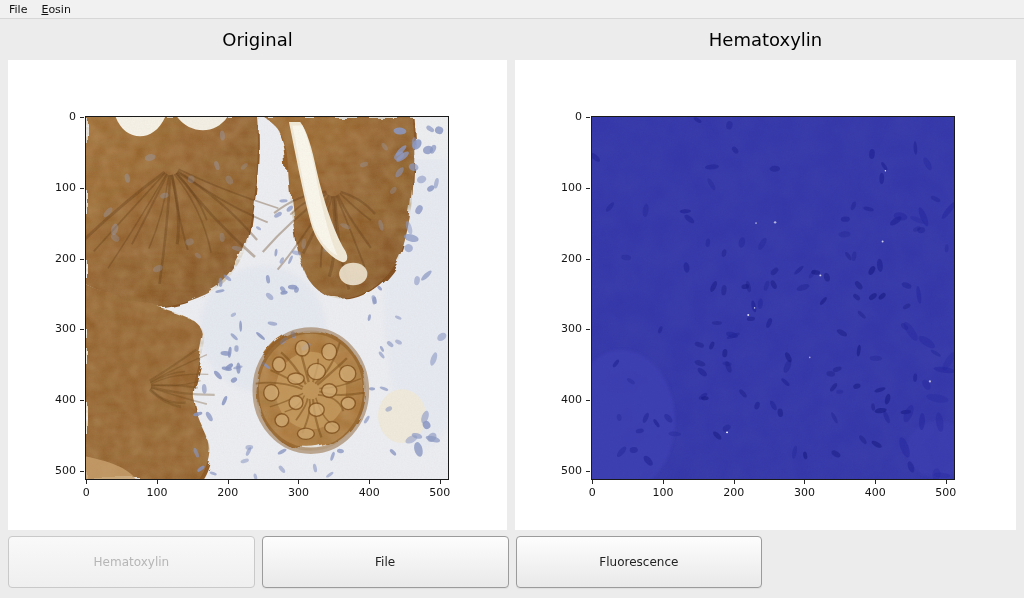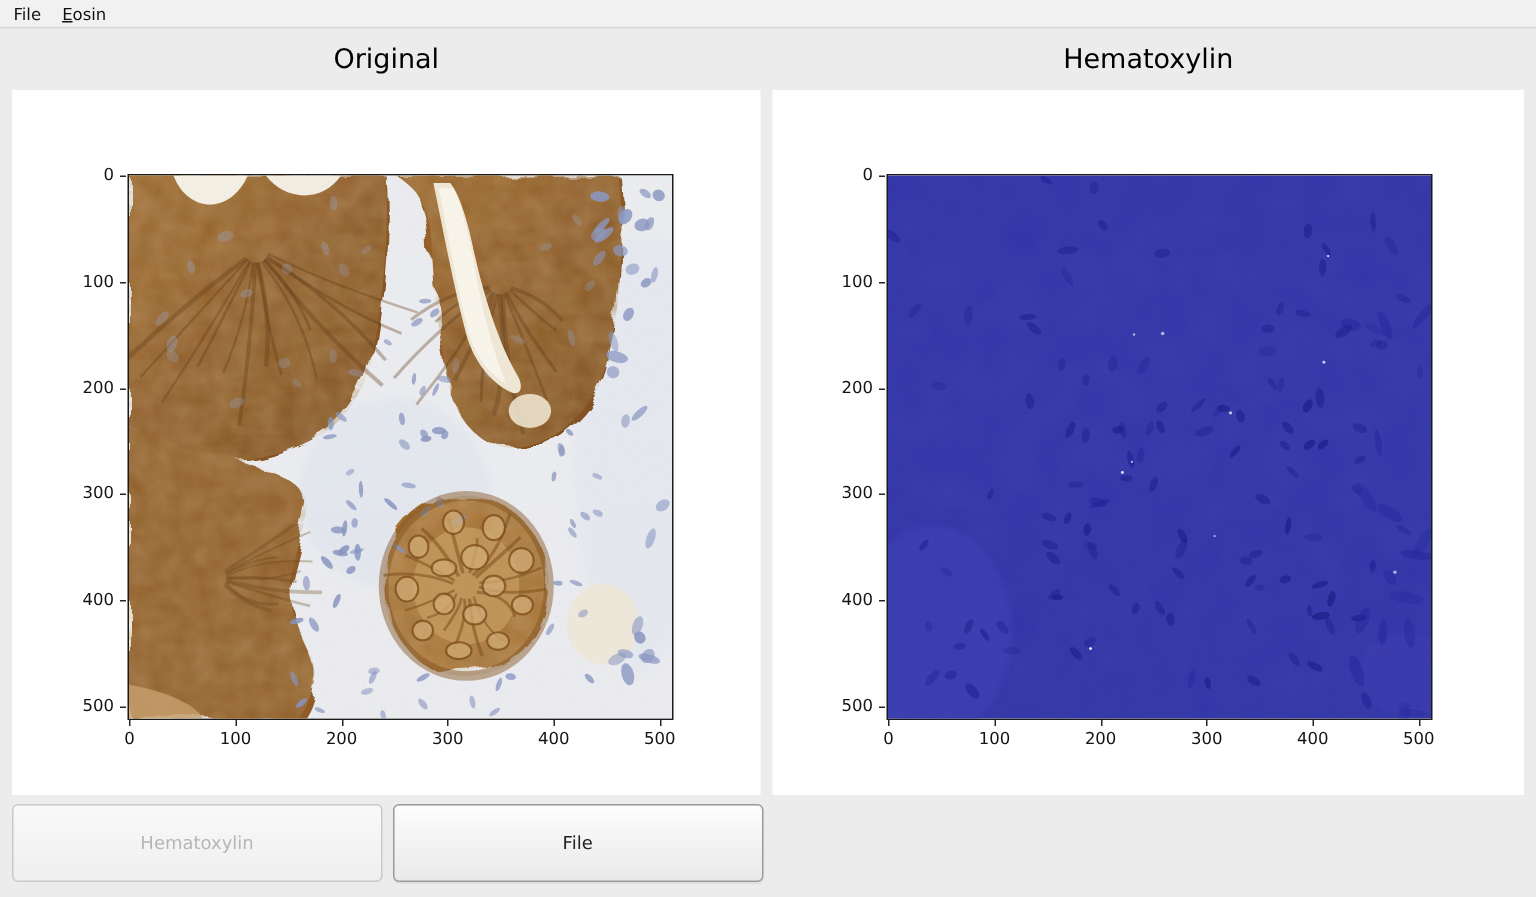--- a/index.html
+++ b/index.html
@@ -546,13 +546,14 @@
     <span class="tick-label" style="left: 21px; top: 262.463px; width: 46px; text-align: right;">300</span>
     <div class="tick-mark" style="left: 71px; top: 340.166px; width: 4px; height: 1px;"></div>
     <span class="tick-label" style="left: 21px; top: 333.166px; width: 46px; text-align: right;">400</span>
     <div class="tick-mark" style="left: 71px; top: 410.869px; width: 4px; height: 1px;"></div>
     <span class="tick-label" style="left: 21px; top: 403.869px; width: 46px; text-align: right;">500</span>
   </div>
 
 <div class="button-bar">
   <button class="stain-btn disabled" disabled="">Hematoxylin</button>
   <button class="stain-btn">File</button>
+  <button class="stain-btn">Fluorescence</button>
 </div>
 
 </body></html>

